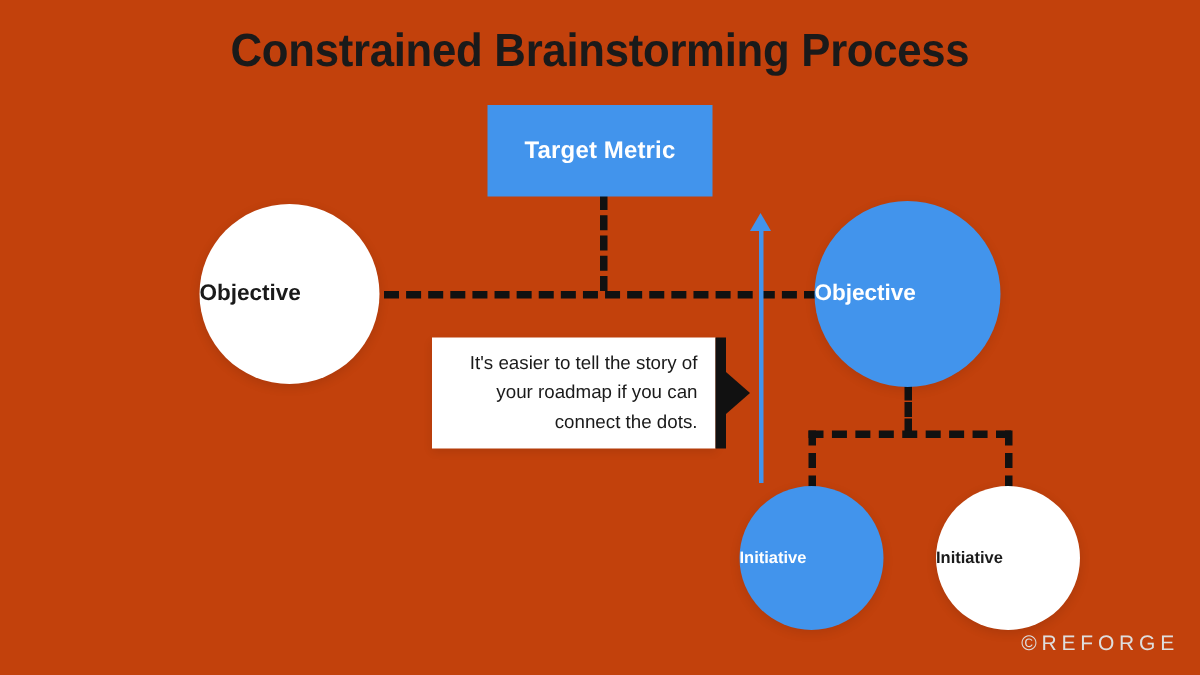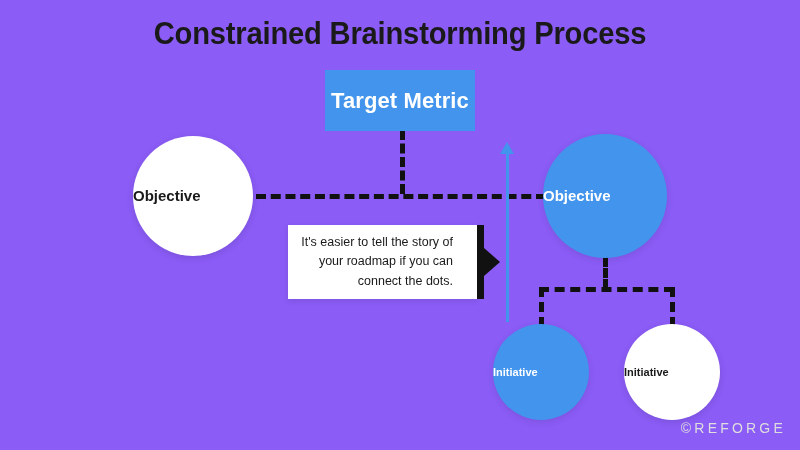--- a/index.html
+++ b/index.html
@@ -4,21 +4,21 @@
 <style>
   html, body {
     margin: 0;
     padding: 0;
     background: #ffffff;
   }
   #slide {
     position: relative;
     width: 800px;
     height: 450px;
-    background: #8b5cf6;
+    background: #c2410c;
     overflow: hidden;
     font-family: "Liberation Sans", sans-serif;
   }
 
   
   #title {
     position: absolute;
     left: 0;
     top: 16px;
     width: 800px;
@@ -40,21 +40,21 @@
     top: 70px;
     width: 150px;
     height: 61px;
     background: #4294ec;
     display: flex;
     align-items: center;
     justify-content: center;
   }
   #target-metric .label {
     color: #ffffff;
-    font-size: 22px;
+    font-size: 16px;
     font-weight: bold;
     letter-spacing: 0.1px;
   }
 
   
   .circle {
     position: absolute;
     border-radius: 50%;
     display: flex;
     align-items: center;
@@ -141,21 +141,21 @@
     left: 288px;
     top: 225px;
     width: 189px;
     height: 74px;
     background: #ffffff;
     box-shadow: 0 2px 6px rgba(0,0,0,0.10);
     display: flex;
     align-items: center;
     justify-content: flex-end;
     box-sizing: border-box;
-    padding: 0 24px 0 8px;
+    padding: 0 12px 0 8px;
   }
   #callout .text {
     font-size: 12.5px;
     line-height: 1.55;
     color: #1a1a1a;
     text-align: right;
   }
   #callout-bar {
     position: absolute;
     left: 477px;

